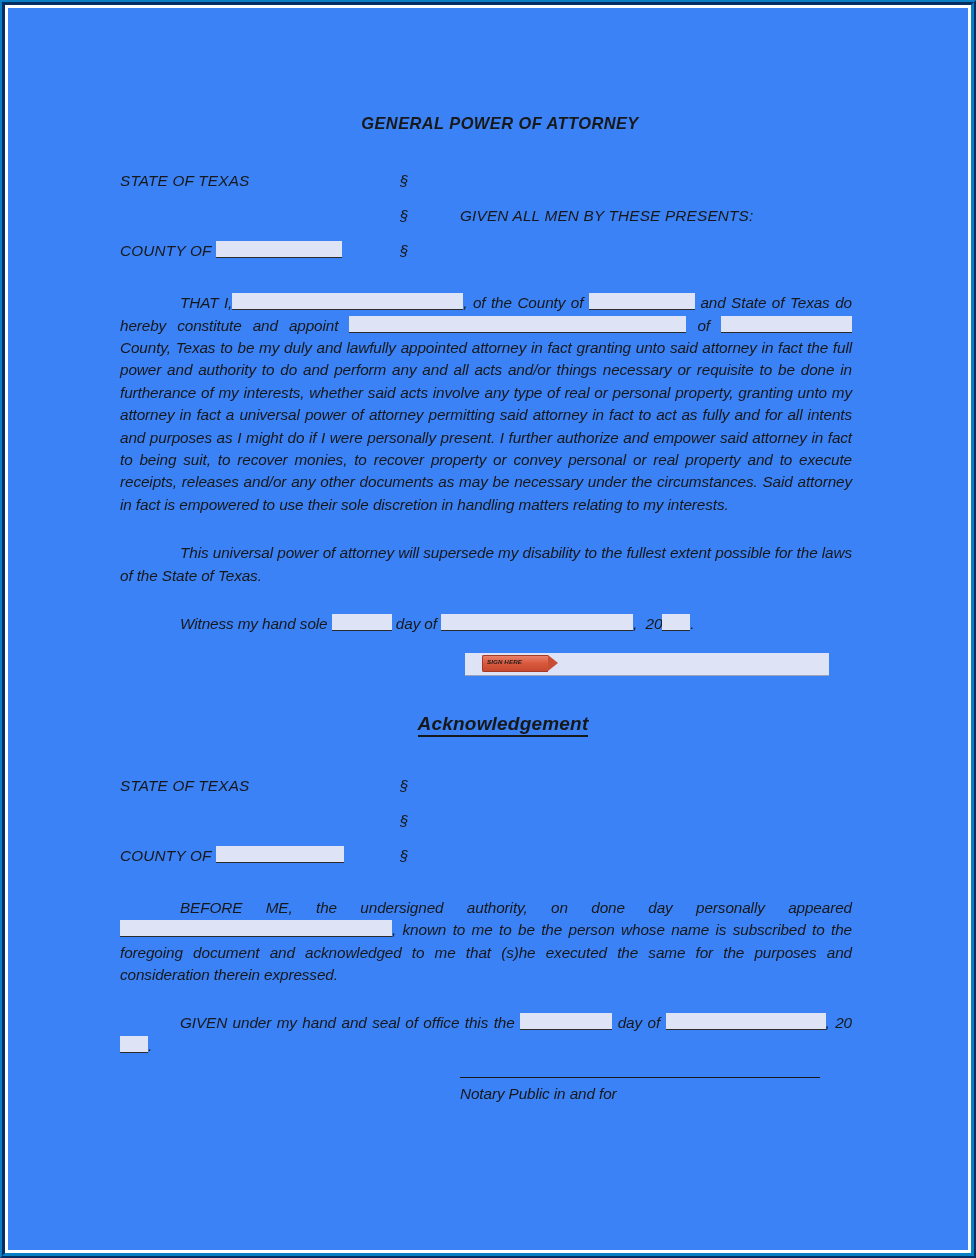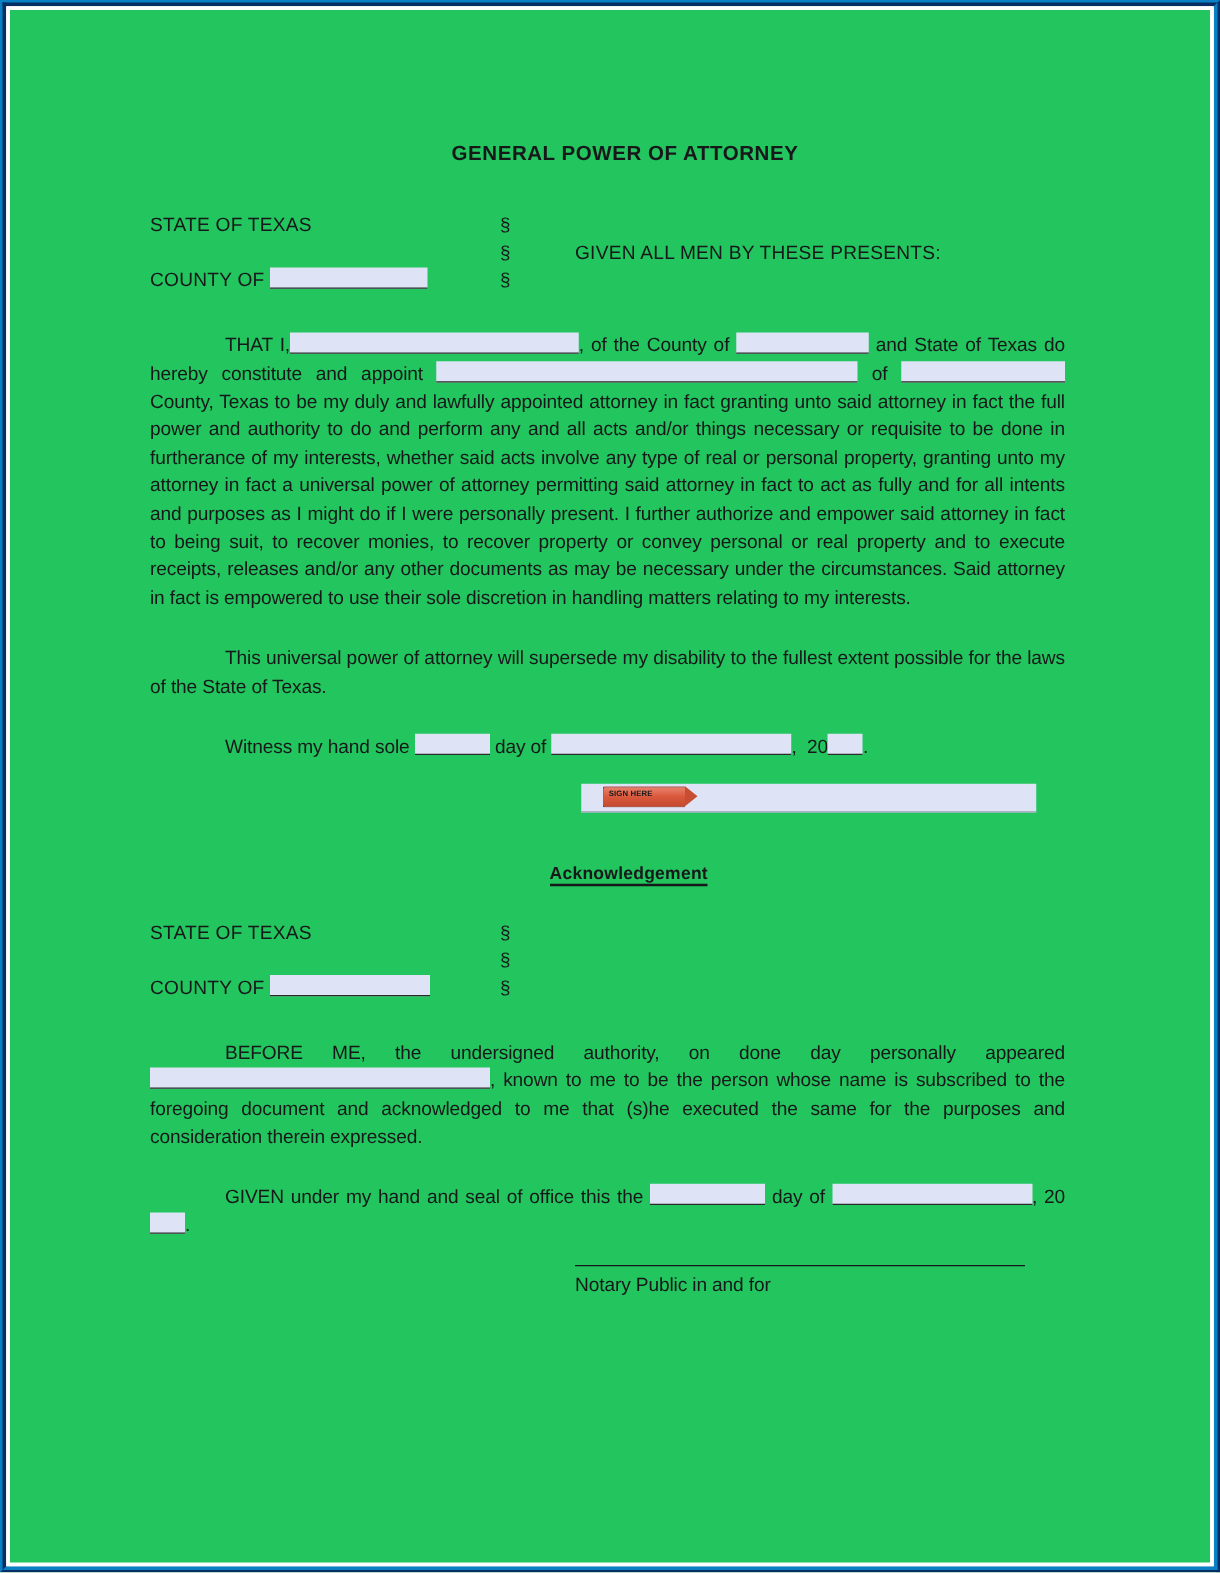--- a/index.html
+++ b/index.html
@@ -52,22 +52,23 @@
     border: 1px solid #ffffff;
     pointer-events: none;
   }
 
   
   .sheet {
     position: absolute;
     left: 8px; top: 8px;
     width: 960px;
     height: 1242px;
-    background: #22c55e;
-    box-sizing: border-box;
+    background: #3b82f6;
+    box-sizing: border-box;
+    font-style: italic;
   }
 
   .doc-body {
     position: absolute;
     left: 112px;
     top: 104px;
     width: 748px;
     color: #17181a;
     font-size: 15.3px;
     line-height: 22.2px;
@@ -87,20 +88,21 @@
   
   .venue-block {
     position: relative;
     margin-bottom: 10px;
   }
   .venue-row {
     display: flex;
     align-items: flex-start;
     height: 22px;
     line-height: 22px;
+    margin-top: 13px;
   }
   .venue-label {
     width: 280px;
     flex: none;
     white-space: nowrap;
     letter-spacing: 0.2px;
   }
   .venue-sect {
     width: 60px;
     flex: none;
@@ -206,21 +208,21 @@
     letter-spacing: 0.1px;
     white-space: nowrap;
     line-height: 8px;
     font-family: "Liberation Sans", sans-serif;
   }
 
   
   .ack-heading {
     text-align: center;
     font-weight: bold;
-    font-size: 14px;
+    font-size: 19px;
     letter-spacing: 0.2px;
     margin: 0;
     padding-left: 18px;
   }
   .ack-heading span {
     border-bottom: 2px solid #17181a;
     padding-bottom: 1px;
   }
 
   

